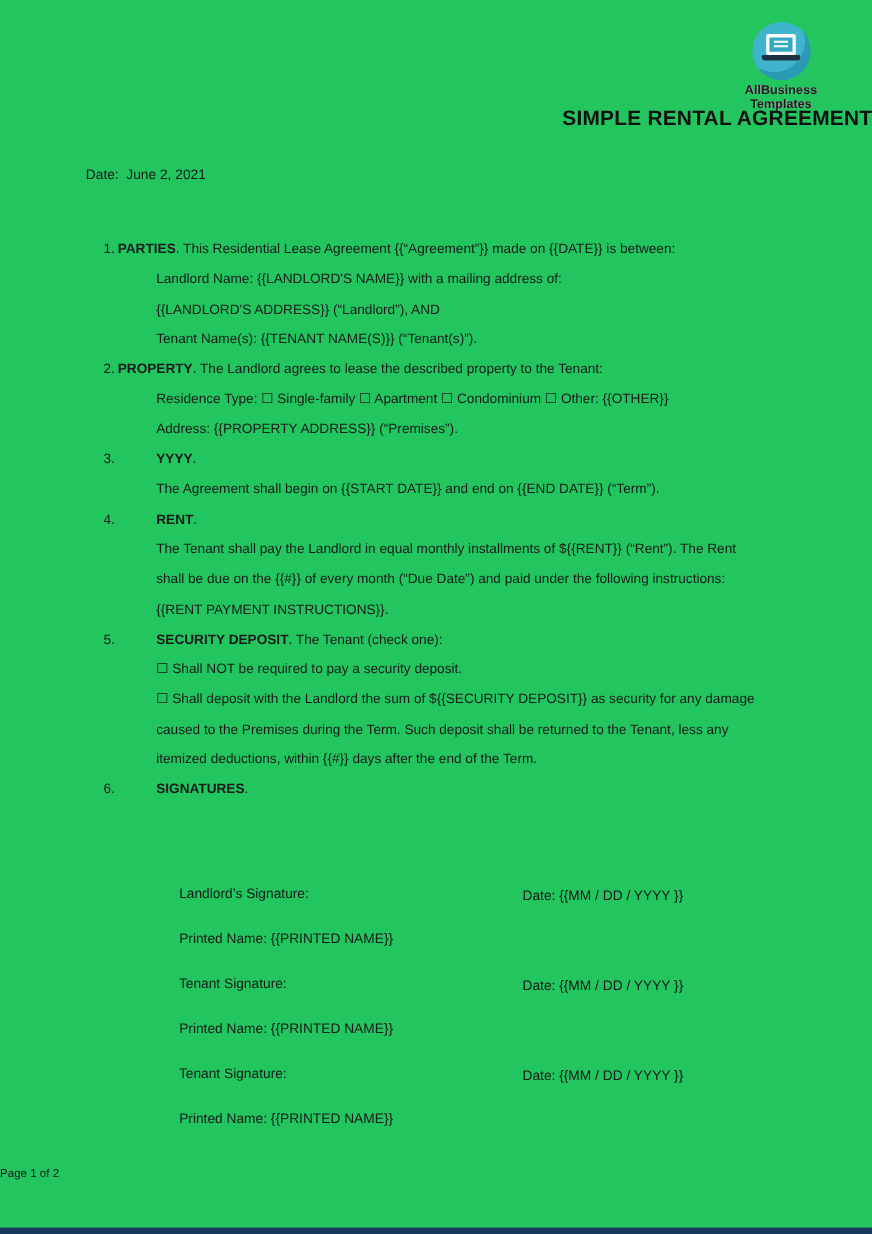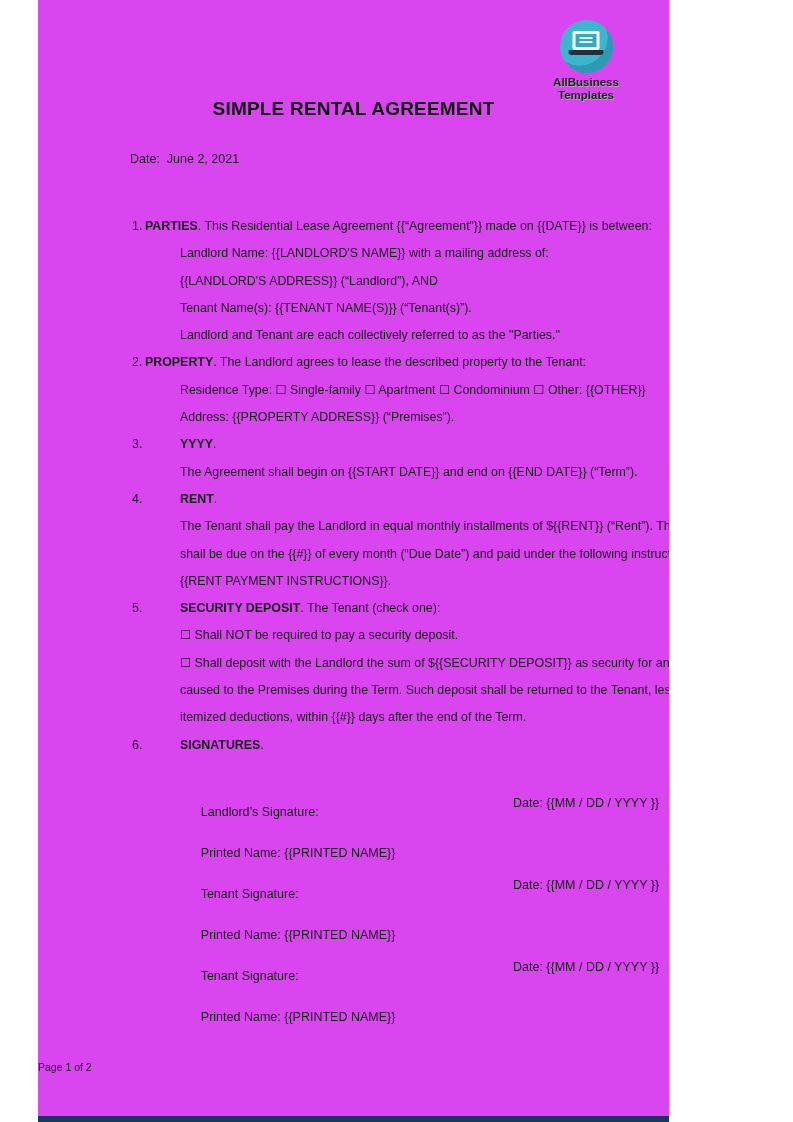--- a/index.html
+++ b/index.html
@@ -1,24 +1,23 @@
 <!DOCTYPE html>
 <html><head>
 <meta charset="utf-8">
 <style>
   html, body { margin: 0; padding: 0; background: #ffffff; }
   .page {
     position: relative;
-    width: 631px;
+    width: 793px;
     height: 1122px;
-    background: #d946ef;
+    background: #22c55e;
     font-family: "Liberation Sans", sans-serif;
     color: #1a1a1a;
     overflow: hidden;
-    margin-left: 38px;
   }
 
   
   .logo { position: absolute; top: 20px; right: 44px; width: 78px; text-align: center; }
   .logo-circle {
     position: relative;
     width: 53px; height: 53px;
     margin: 0 auto 3px auto;
     border-radius: 50%;
     background: radial-gradient(circle at 37% 33%, #3eb5cc 57%, #2b9ab3 58%);
@@ -40,43 +39,43 @@
     border-radius: 1px 1px 3px 3px;
   }
   .logo-text {
     font-weight: bold; font-size: 11.5px; line-height: 13px; color: #1c1c1c;
     text-shadow: 0.6px 0.6px 0 #a9adb2;
   }
 
   
   .title {
     position: absolute; top: 98px; left: 0; width: 100%;
-    text-align: center; font-size: 19px; font-weight: bold; line-height: 22px;
+    text-align: right; font-size: 19px; font-weight: bold; line-height: 22px;
     letter-spacing: 0.2px; color: #111;
   }
   .date-line {
-    position: absolute; top: 152px; left: 92px;
+    position: absolute; top: 152px; left: 78px;
     font-size: 12.5px; line-height: 15px; white-space: pre-wrap;
   }
 
   
   .list {
     position: absolute; top: 213px; left: 94px; width: 604px;
     font-size: 12.4px; line-height: 27.3px;
   }
   .sec-head { position: relative; padding-left: 13px; }
   .sec-head.tabbed { padding-left: 48px; }
   .sec-head .num { position: absolute; left: 0; top: 0; }
   .head-b { font-weight: bold; }
   .para { margin-left: 48px; }
 
   
   .sig-block { position: absolute; left: 142px; top: 790px; width: 560px; font-size: 12.5px; }
   .sig-row { position: relative; height: 15px; line-height: 15px; margin-bottom: 26px; white-space: pre; }
-  .sig-date { position: absolute; left: 333px; top: 6px; }
+  .sig-date { position: absolute; left: 333px; top: 17px; }
 
   
   .footer {
     position: absolute; top: 1061px; left: 0; width: 100%;
     text-align: left; font-size: 10.5px; line-height: 13px; color: #1a1a1a;
   }
   .bottom-bar { position: absolute; bottom: 0; left: 0; width: 100%; height: 6px; background: #17375e; }
 </style>
 </head>
 <body>
@@ -101,21 +100,20 @@
 
   <div class="list">
 
     <div class="sec-head">
       <span class="num">1.</span>
       <span class="head-b">PARTIES</span><span>. This Residential Lease Agreement {{“Agreement”}} made on {{DATE}} is between:</span>
     </div>
     <div class="para">Landlord Name: {{LANDLORD'S NAME}} with a mailing address of:</div>
     <div class="para">{{LANDLORD'S ADDRESS}} (“Landlord”), AND</div>
     <div class="para">Tenant Name(s): {{TENANT NAME(S)}} (“Tenant(s)”).</div>
-    <div class="para">Landlord and Tenant are each collectively referred to as the "Parties."</div>
 
     <div class="sec-head">
       <span class="num">2.</span>
       <span class="head-b">PROPERTY</span><span>. The Landlord agrees to lease the described property to the Tenant:</span>
     </div>
     <div class="para">Residence Type: ☐ Single-family ☐ Apartment ☐ Condominium ☐ Other: {{OTHER}}</div>
     <div class="para">Address: {{PROPERTY ADDRESS}} (“Premises”).</div>
 
     <div class="sec-head tabbed">
       <span class="num">3.</span>

